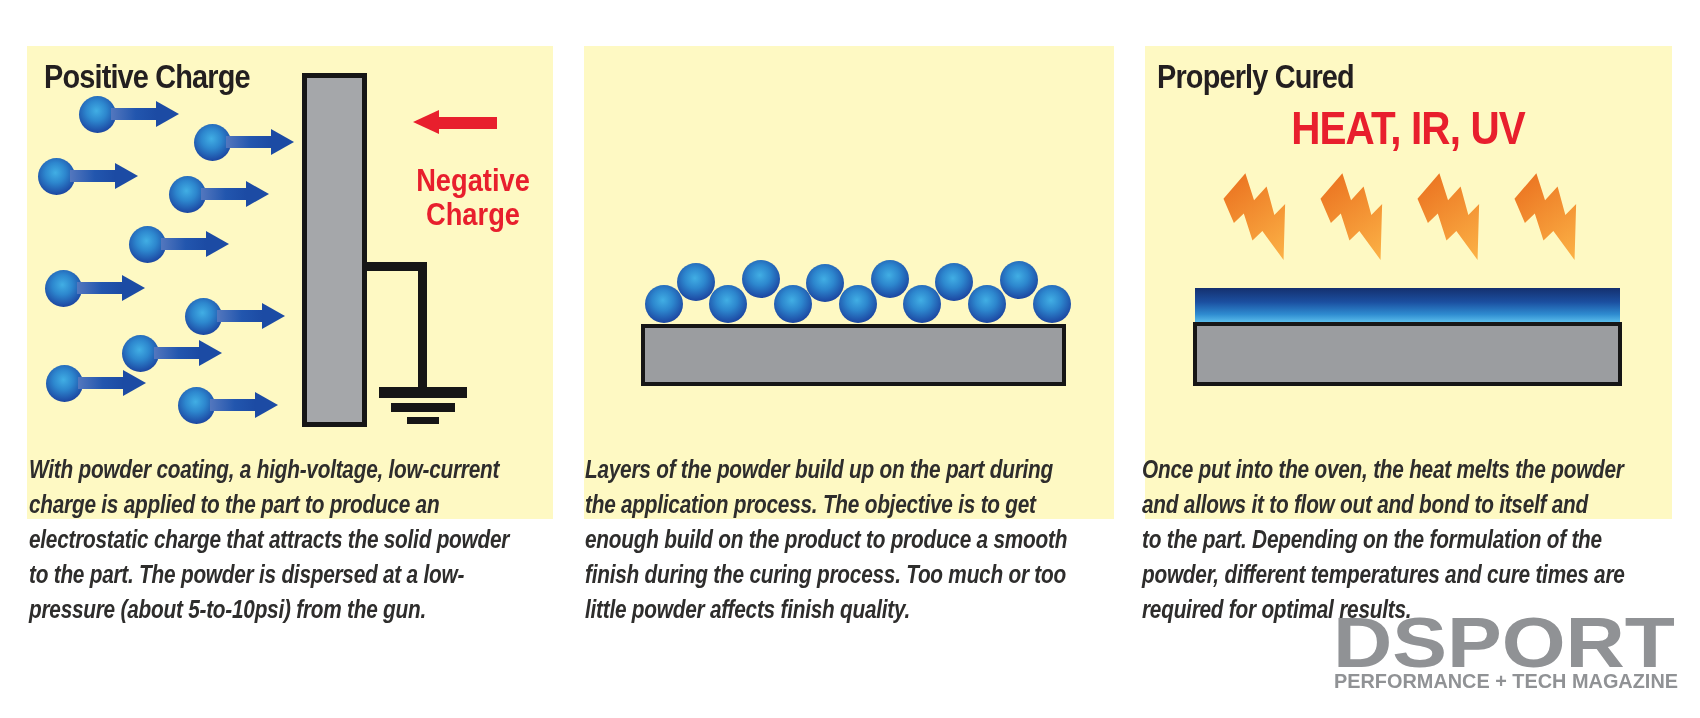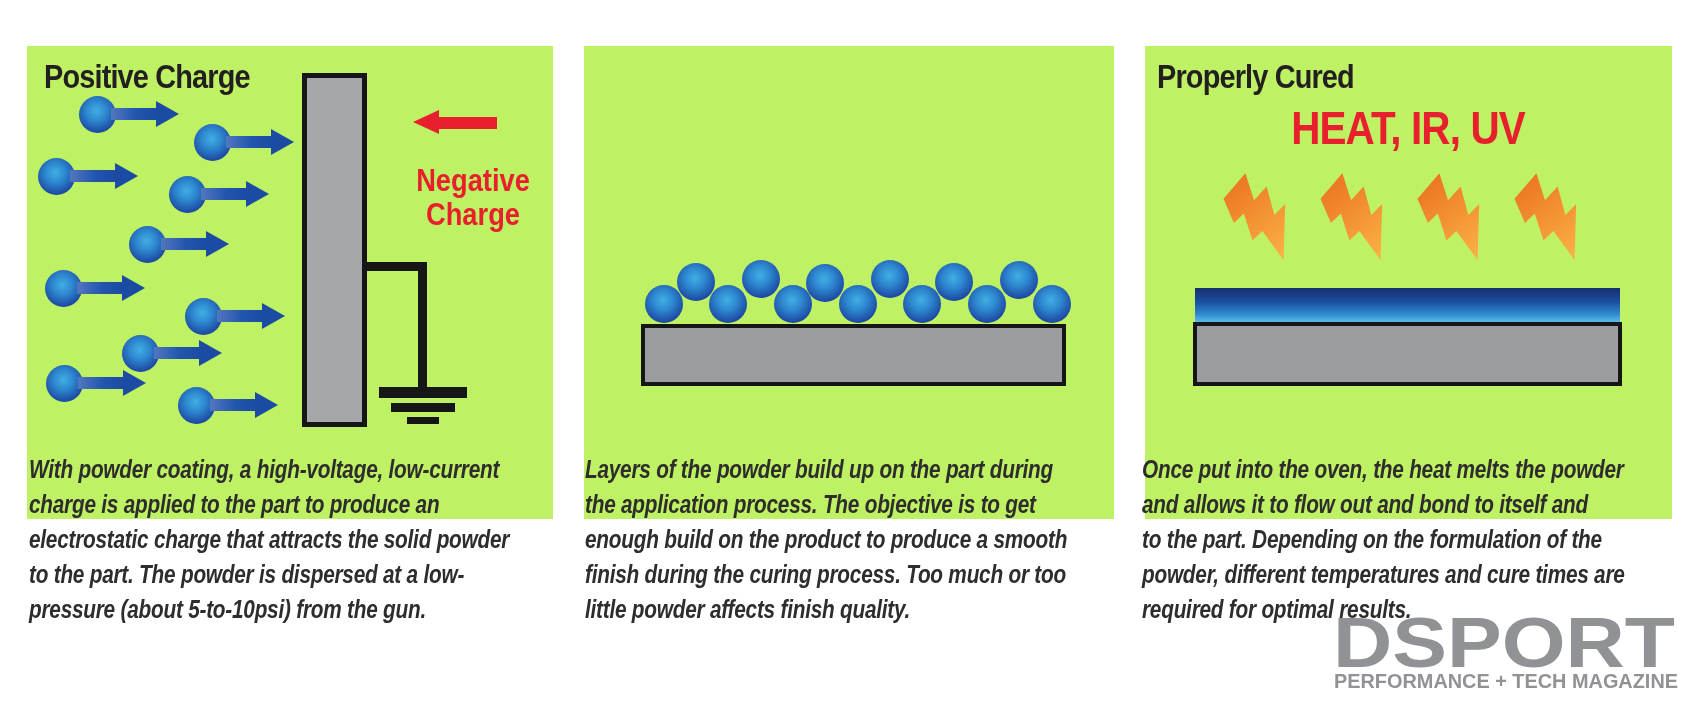--- a/index.html
+++ b/index.html
@@ -1,18 +1,18 @@
 <!DOCTYPE html>
 <html><head>
 <meta charset="utf-8">
 <style>
   html,body{margin:0;padding:0;background:#ffffff;}
   #stage{position:relative;width:1700px;height:718px;background:#ffffff;overflow:hidden;
          font-family:"Liberation Sans",sans-serif;}
-  .panel{position:absolute;top:46px;height:473px;background:#bef264;}
+  .panel{position:absolute;top:46px;height:473px;background:#fef9c3;}
   .panel-title{position:absolute;color:#231F20;font-size:34px;font-weight:bold;
                white-space:nowrap;line-height:1;}
   .panel-title>span{display:inline-block;transform:scaleX(0.85);transform-origin:left top;
                     letter-spacing:-1px;}
   .sphere{position:absolute;border-radius:50%;
           background:radial-gradient(circle at 47% 40%, #41AEE4 0%, #2D87CE 34%, #1D4AA4 72%, #173884 100%);}
   .sphere.p1{width:37px;height:37px;}
   .sphere.p2{width:38px;height:38px;}
   .arrow{position:absolute;width:68px;height:26px;}
   .arrow .shaft{position:absolute;left:0;top:7px;width:45px;height:12px;

